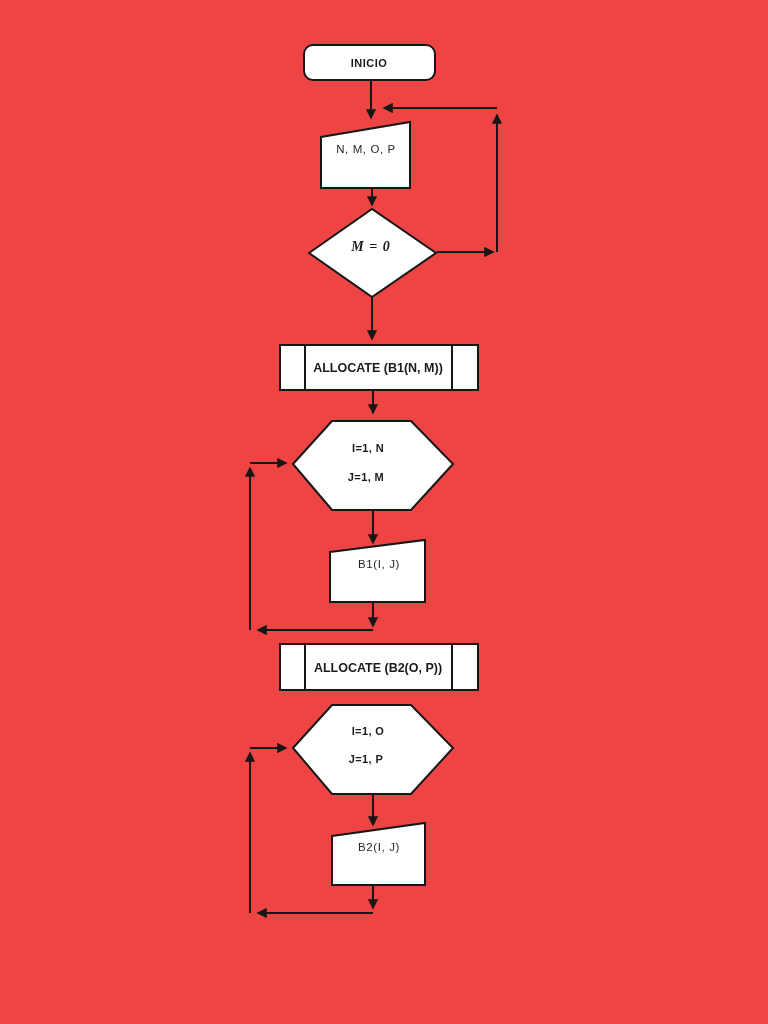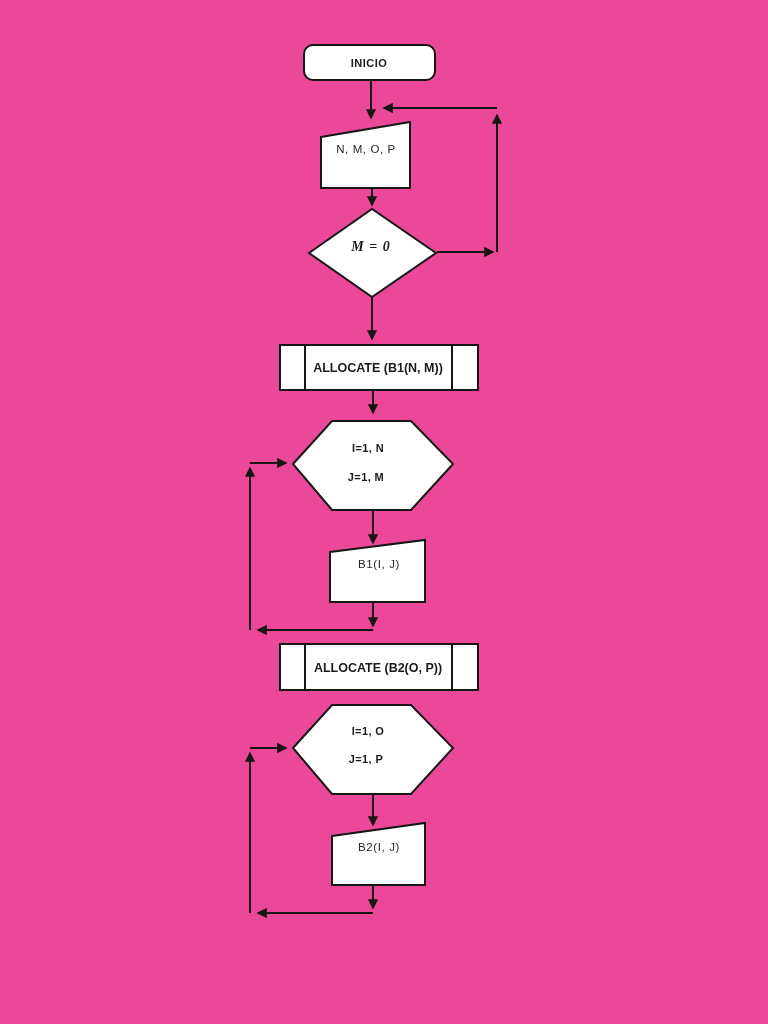--- a/index.html
+++ b/index.html
@@ -4,21 +4,21 @@
 <style>
   html, body {
     margin: 0;
     padding: 0;
     background: #ffffff;
   }
   .page {
     position: relative;
     width: 768px;
     height: 1024px;
-    background: #ec4899;
+    background: #ef4444;
     overflow: hidden;
   }
   svg { display: block; }
   .shape {
     fill: #ffffff;
     stroke: #161616;
     stroke-width: 2;
   }
   .edge {
     fill: none;

